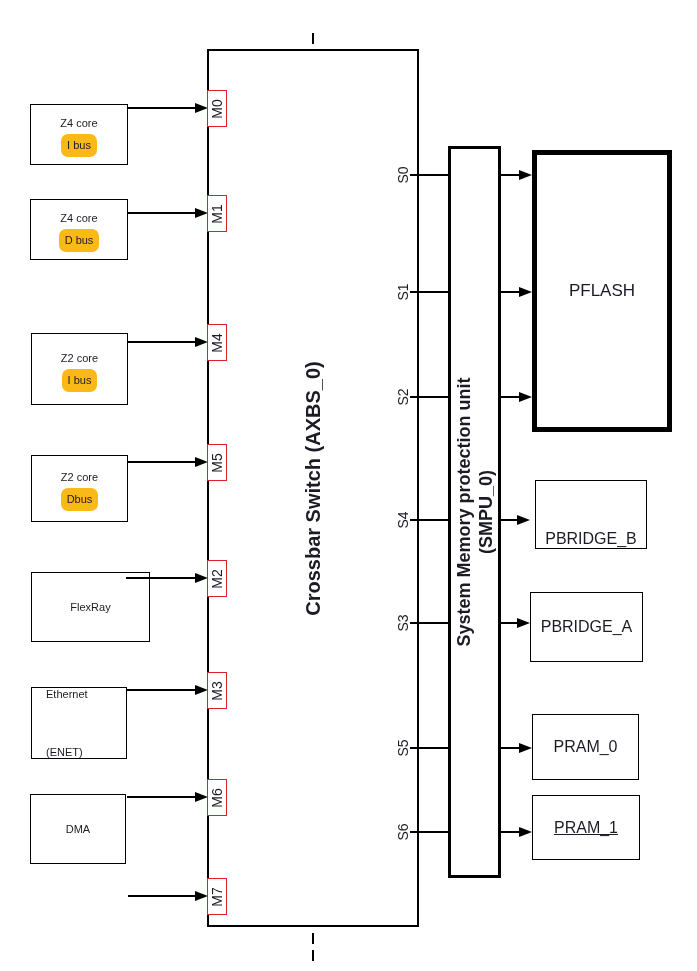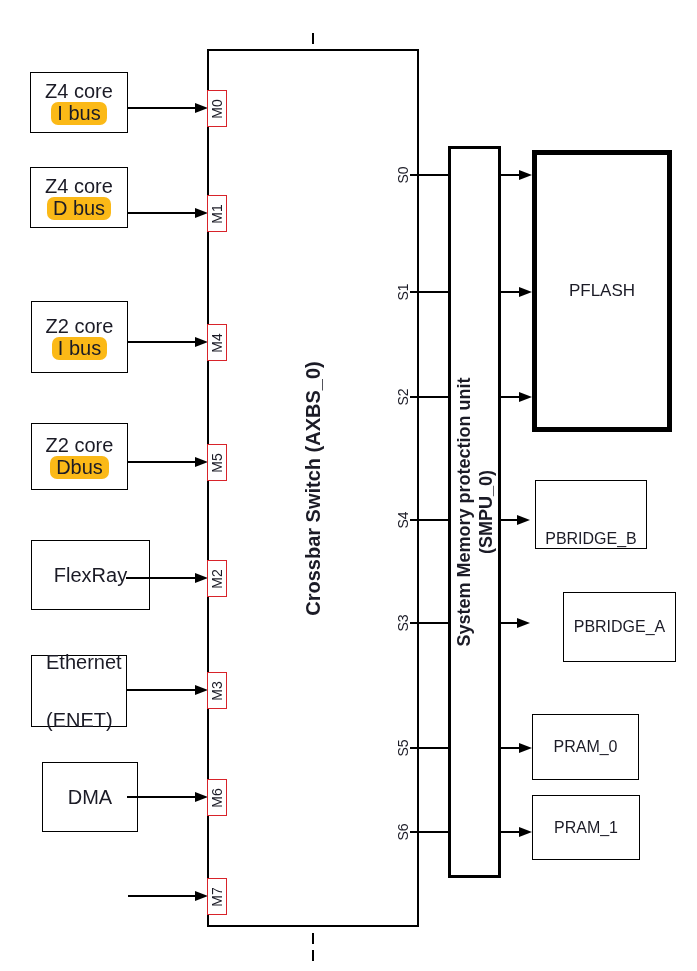--- a/index.html
+++ b/index.html
@@ -16,23 +16,24 @@
 
   
   .node {
     position: absolute;
     border: 1.5px solid #000;
     background: #fff;
     display: flex;
     flex-direction: column;
     align-items: center;
     justify-content: center;
-    font-size: 20px;
+    font-size: 11px;
     line-height: 22px;
     text-align: center;
+    margin-top: 32px;
   }
   .node.left-align { align-items: flex-start; padding-left: 14px; text-align: left; }
 
   .hl {
     background: var(--highlight, #FBB917);
     border-radius: 7px;
     padding: 0px 6px 1px 6px;
     display: inline-block;
   }
 
@@ -127,21 +128,21 @@
     <div>Z2 core</div>
     <div><span class="hl">Dbus</span></div>
   </div>
   <div class="node" style="left:31px; top:540px; width:119px; height:70px;justify-content:center;">
     <div>FlexRay</div>
   </div>
   <div class="node left-align" style="left:31px; top:655px; width:96px; height:72px;gap:36px;">
     <div>Ethernet</div>
     <div>(ENET)</div>
   </div>
-  <div class="node" style="left:42px; top:762px; width:96px; height:70px;">
+  <div class="node" style="left:30px; top:762px; width:96px; height:70px;">
     <div>DMA</div>
   </div>
 
   <div class="hline" style="left:128px; top:107px; width:68px;"></div>
   <div class="ahead" style="left:195px; top:103px;"></div>
   <div class="hline" style="left:128px; top:212px; width:68px;"></div>
   <div class="ahead" style="left:195px; top:208px;"></div>
   <div class="hline" style="left:128px; top:341px; width:68px;"></div>
   <div class="ahead" style="left:195px; top:337px;"></div>
   <div class="hline" style="left:128px; top:461px; width:68px;"></div>
@@ -230,23 +231,23 @@
   <div class="ahead" style="left:519px; top:743px;"></div>
   <div class="hline" style="left:499px; top:831px; width:21px;"></div>
   <div class="ahead" style="left:519px; top:827px;"></div>
 
   <div class="pflash">
     <span>PFLASH</span>
   </div>
   <div class="target" style="left:535px; top:480px; width:112px; height:69px;align-items:flex-end;">
     <span>PBRIDGE_B</span>
   </div>
-  <div class="target" style="left:530px; top:592px; width:113px; height:70px;margin-left:33px;">
+  <div class="target" style="left:530px; top:592px; width:113px; height:70px;">
     <span>PBRIDGE_A</span>
   </div>
   <div class="target" style="left:532px; top:714px; width:107px; height:66px;">
     <span>PRAM_0</span>
   </div>
-  <div class="target" style="left:532px; top:795px; width:108px; height:65px;">
+  <div class="target" style="left:532px; top:795px; width:108px; height:65px;text-decoration:underline;">
     <span>PRAM_1</span>
   </div>
 
 </div>
 
 </body></html>

